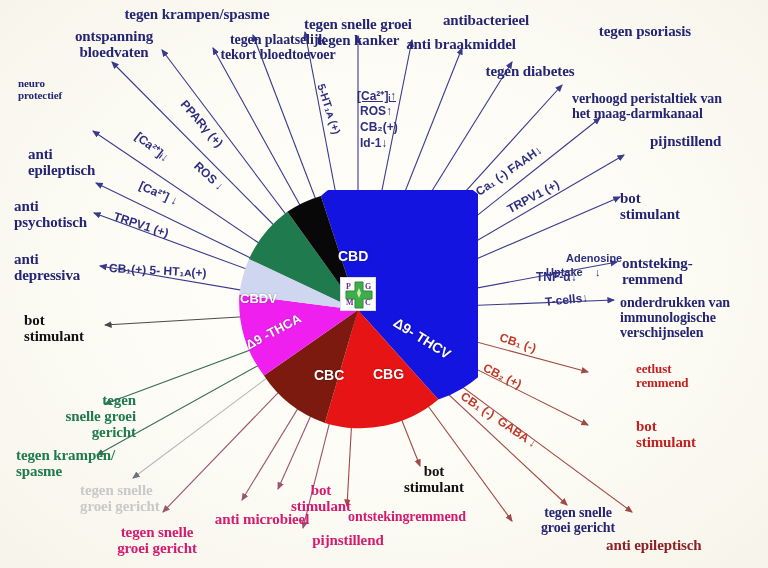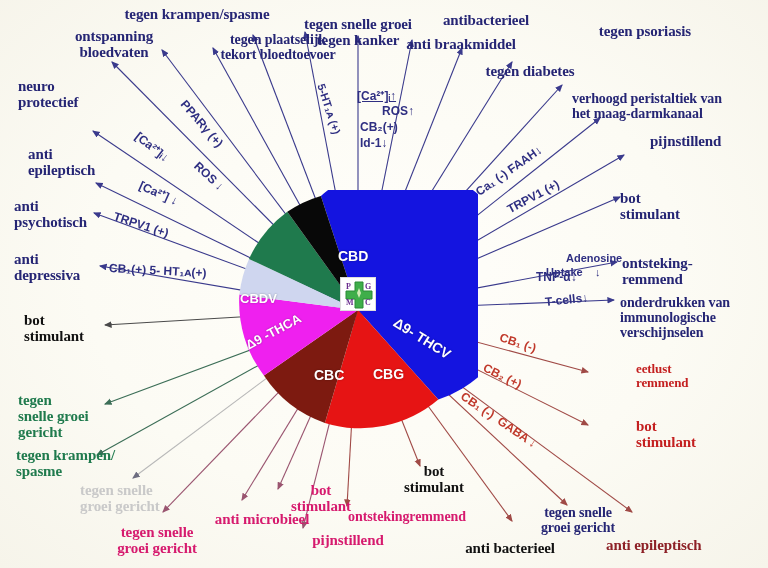--- a/index.html
+++ b/index.html
@@ -204,21 +204,21 @@
     <span class="logoletter ll-p">P</span>
     <span class="logoletter ll-g">G</span>
     <span class="logoletter ll-m">M</span>
     <span class="logoletter ll-c">C</span>
   </div>
 
   <div class="mech m-navy" style="left:183px;top:95px;transform:rotate(49deg);">PPARγ (+)</div>
   <div class="mech m-navy" style="left:321px;top:78px;transform:rotate(72deg);font-size:11px;">5-HT₁ᴀ (+)</div>
 
   <div class="mech m-navy" style="left:357px;top:87px;text-decoration:underline;">[Ca²⁺]ᵢ↑</div>
-  <div class="mech m-navy" style="left:360px;top:104px;padding-left:22px;">ROS↑</div>
+  <div class="mech m-navy" style="left:360px;top:104px;">ROS↑</div>
   <div class="mech m-navy" style="left:360px;top:120px;">CB₂(+)</div>
   <div class="mech m-navy" style="left:360px;top:136px;">Id-1↓</div>
 
   <div class="mech m-navy" style="left:137px;top:126px;transform:rotate(38deg);">[Ca²⁺]ᵢ↓</div>
   <div class="mech m-navy" style="left:196px;top:157px;transform:rotate(43deg);">ROS ↓</div>
   <div class="mech m-navy" style="left:140px;top:176px;transform:rotate(24deg);">[Ca²⁺] ↓</div>
   <div class="mech m-navy" style="left:114px;top:209px;transform:rotate(18deg);">TRPV1 (+)</div>
   <div class="mech m-navy" style="left:109px;top:261px;transform:rotate(3deg);">CB₁(+) 5- HT₁ᴀ(+)</div>
 
   <div class="mech m-navy" style="left:477px;top:186px;transform:rotate(-35deg);">Ca₁ (-) FAAH↓</div>
@@ -240,21 +240,21 @@
   <div class="lbl c-navy ta-c" style="left:288px;top:16px;width:140px;font-size:15px;">tegen snelle groei
 tegen kanker</div>
   <div class="lbl c-navy ta-c" style="left:424px;top:12px;width:124px;font-size:15px;">antibacterieel</div>
   <div class="lbl c-navy ta-c" style="left:390px;top:36px;width:142px;font-size:15px;">anti braakmiddel</div>
   <div class="lbl c-navy ta-c" style="left:578px;top:23px;width:134px;font-size:15px;">tegen psoriasis</div>
   <div class="lbl c-navy ta-c" style="left:468px;top:63px;width:124px;font-size:15px;">tegen diabetes</div>
   <div class="lbl c-navy ta-l" style="left:572px;top:91px;width:196px;font-size:14px;">verhoogd peristaltiek van
 het maag-darmkanaal</div>
   <div class="lbl c-navy ta-l" style="left:650px;top:133px;width:110px;font-size:15px;">pijnstillend</div>
 
-  <div class="lbl c-navy ta-l" style="left:18px;top:78px;width:110px;font-size:15px;">neuro
+  <div class="lbl c-navy ta-l" style="left:18px;top:78px;width:110px;font-size:11px;">neuro
 protectief</div>
   <div class="lbl c-navy ta-l" style="left:28px;top:146px;width:110px;font-size:15px;">anti
 epileptisch</div>
   <div class="lbl c-navy ta-l" style="left:14px;top:198px;width:116px;font-size:15px;">anti
 psychotisch</div>
   <div class="lbl c-navy ta-l" style="left:14px;top:251px;width:116px;font-size:15px;">anti
 depressiva</div>
 
   <div class="lbl c-navy ta-l" style="left:620px;top:190px;width:110px;font-size:15px;">bot
 stimulant</div>
@@ -265,35 +265,34 @@
 verschijnselen</div>
 
   <div class="lbl c-red ta-l" style="left:636px;top:362px;width:120px;font-size:13px;">eetlust
 remmend</div>
   <div class="lbl c-red ta-l" style="left:636px;top:418px;width:120px;font-size:15px;">bot
 stimulant</div>
 
   <div class="lbl c-maroon ta-l" style="left:606px;top:537px;width:156px;font-size:15px;">anti epileptisch</div>
   <div class="lbl c-navy ta-c" style="left:518px;top:505px;width:120px;font-size:14px;">tegen snelle
 groei gericht</div>
-  <div class="lbl c-black ta-c" style="left:440px;top:540px;width:140px;font-size:15px;">anti bacterieel</div>
 
   <div class="lbl c-pink ta-c" style="left:320px;top:509px;width:174px;font-size:14px;">ontstekingremmend</div>
   <div class="lbl c-black ta-c" style="left:385px;top:463px;width:98px;font-size:15px;">bot
 stimulant</div>
   <div class="lbl c-pink ta-c" style="left:288px;top:532px;width:120px;font-size:15px;">pijnstillend</div>
   <div class="lbl c-pink ta-c" style="left:272px;top:482px;width:98px;font-size:15px;">bot
 stimulant</div>
   <div class="lbl c-pink ta-c" style="left:188px;top:511px;width:148px;font-size:15px;">anti microbieel</div>
   <div class="lbl c-pink ta-c" style="left:90px;top:524px;width:134px;font-size:15px;">tegen snelle
 groei gericht</div>
 
   <div class="lbl c-gray ta-l" style="left:80px;top:482px;width:130px;font-size:15px;">tegen snelle
 groei gericht</div>
   <div class="lbl c-green ta-l" style="left:16px;top:447px;width:148px;font-size:15px;">tegen krampen/
 spasme</div>
-  <div class="lbl c-green ta-l" style="left:18px;top:392px;width:118px;font-size:15px;">tegen
+  <div class="lbl c-green ta-l" style="left:18px;top:392px;width:118px;font-size:15px;text-align:right;">tegen
 snelle groei
 gericht</div>
   <div class="lbl c-black ta-l" style="left:24px;top:312px;width:110px;font-size:15px;">bot
 stimulant</div>
 
 </div>
 
 </body></html>

